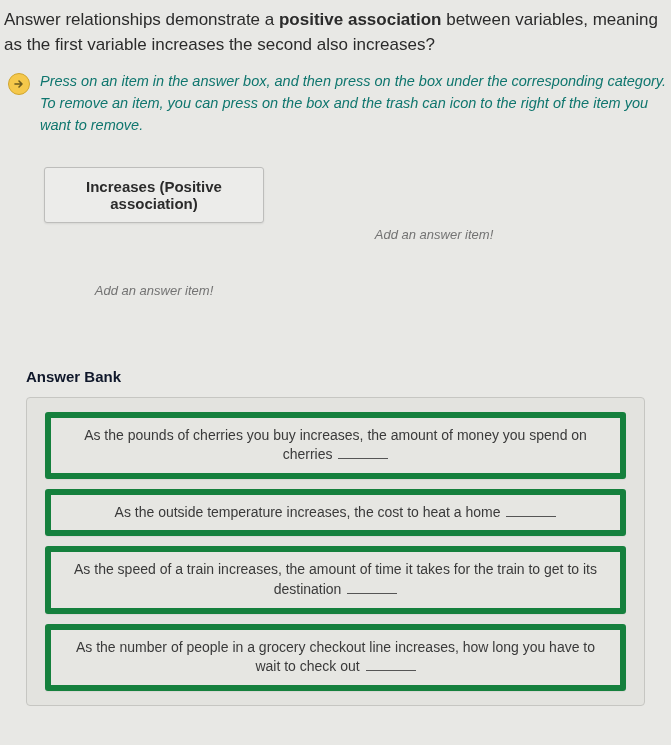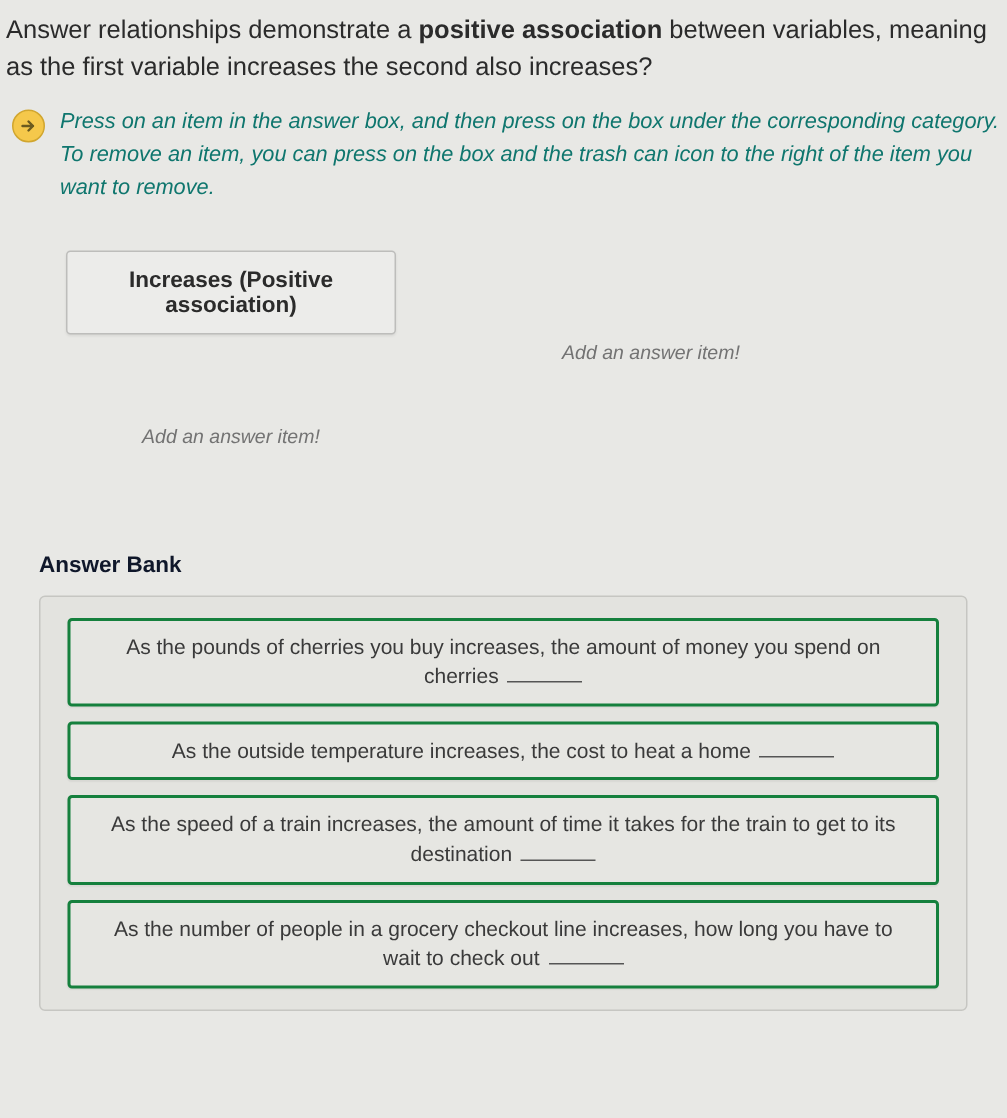--- a/index.html
+++ b/index.html
@@ -87,21 +87,21 @@
     border: 1px solid #c6c6c2;
     border-radius: 4px;
     background: #e3e3df;
     padding: 14px 18px;
     display: flex;
     flex-direction: column;
     gap: 10px;
   }
   .answer-item {
     background: #e6e6e2;
-    border: 2px solid #15803d;
+    border: 6px solid #15803d;
     border-radius: 3px;
     padding: 8px 16px;
     font-size: 14px;
     color: #3a3a3a;
     text-align: center;
     line-height: 1.4;
     cursor: grab;
     box-shadow: 0 1px 1px rgba(0,0,0,0.05);
   }
   .blank {

